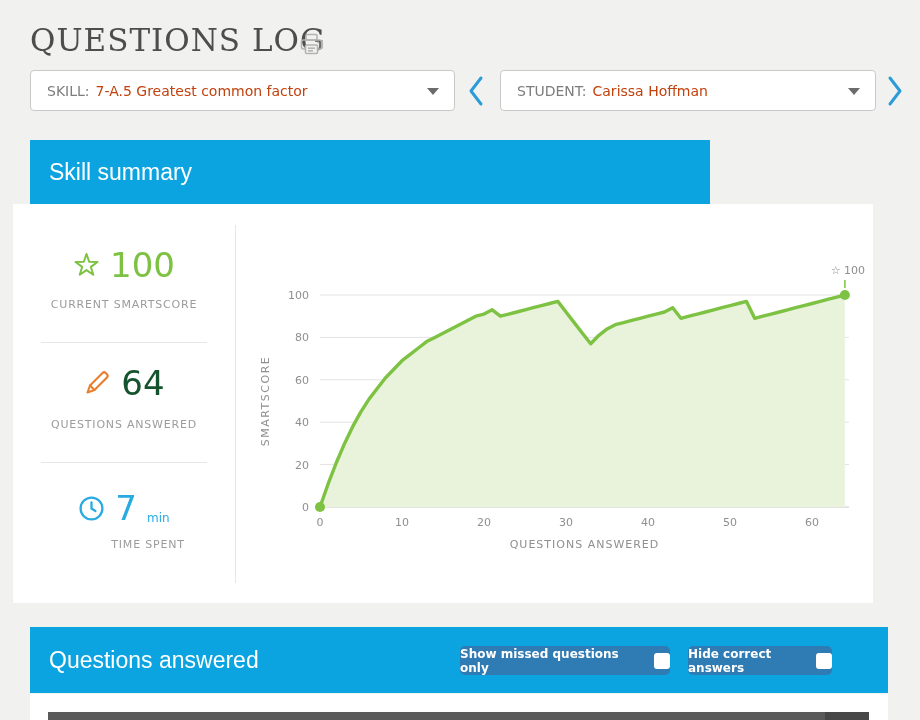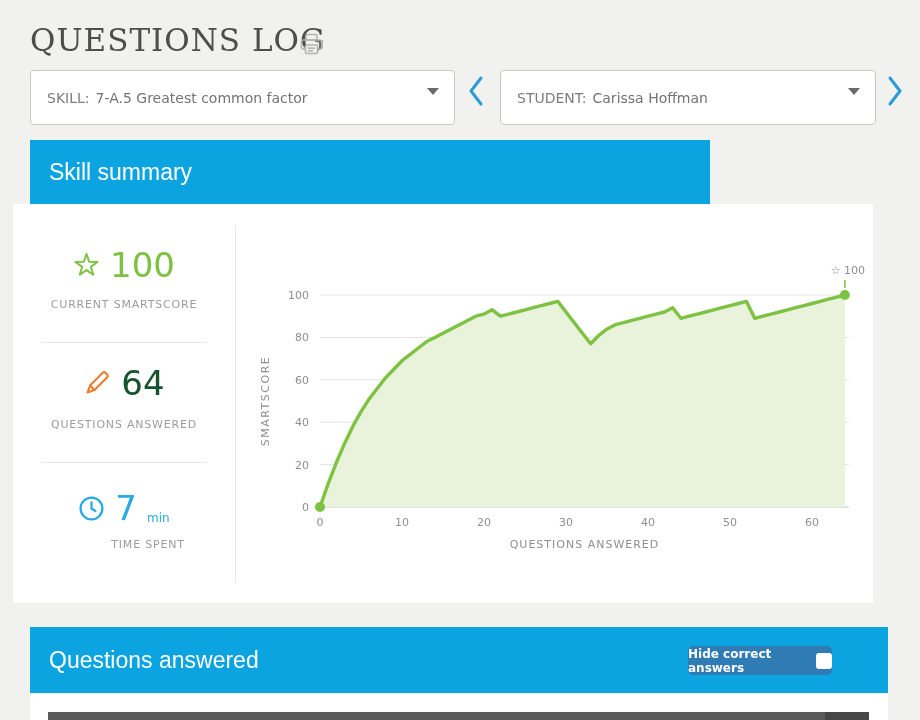--- a/index.html
+++ b/index.html
@@ -5,25 +5,25 @@
   html,body{margin:0;padding:0;background:#f1f1f0;}
   .app{position:relative;width:920px;height:720px;background:#f1f1f0;overflow:hidden;
        font-family:"DejaVu Sans",sans-serif;}
 
   
   .page-title{position:absolute;left:30px;top:22px;font-family:"DejaVu Serif",serif;
               font-size:31px;color:#4d4d4d;letter-spacing:1px;font-weight:400;}
   .printer{position:absolute;left:299px;top:32px;cursor:pointer;}
 
   
-  .select{position:absolute;top:70px;height:55px;background:#fff;border:1px solid #c9c9c9;
+  .select{position:absolute;top:70px;height:41px;background:#fff;border:1px solid #c9c9c9;
           border-radius:4px;display:flex;align-items:center;padding:0 16px;cursor:pointer;
           font-size:14px;box-sizing:border-box;}
   .select .lbl{color:#7d7d7d;margin-right:6px;white-space:nowrap;}
-  .select .val{color:#737373;white-space:nowrap;overflow:hidden;}
+  .select .val{color:#c2410c;white-space:nowrap;overflow:hidden;}
   .caret{position:absolute;right:15px;top:17px;width:0;height:0;
          border-left:6px solid transparent;border-right:6px solid transparent;
          border-top:7px solid #6b6b6b;}
   #skill-select{left:30px;width:425px;}
   #student-select{left:500px;width:376px;}
   .nav-chev{position:absolute;top:75px;cursor:pointer;}
   #prev-student{left:467px;}
   #next-student{left:886px;}
 
   
@@ -180,20 +180,24 @@
         </g>
       <g id="chart-annotation">
           <text x="594.8992248062016" y="29" text-anchor="middle" fill="#7dc242" font-size="13.5">☆ 100</text>
           <line x1="591.8992248062016" y1="35" x2="591.8992248062016" y2="43" stroke="#7dc242" stroke-width="1.5"></line>
         </g>
     </svg>
   </div>
 
   <div class="section-header" id="qa-header">
     <span>Questions answered</span>
+    <div class="filter-btn" id="btn-missed">
+      <span>Show missed questions only</span>
+      <span class="cbx"></span>
+    </div>
     <div class="filter-btn" id="btn-hide">
       <span>Hide correct answers</span>
       <span class="cbx"></span>
     </div>
   </div>
 
   <div class="table-card">
     <div class="table-header-bar">
       <div class="table-header-right"></div>
     </div>

